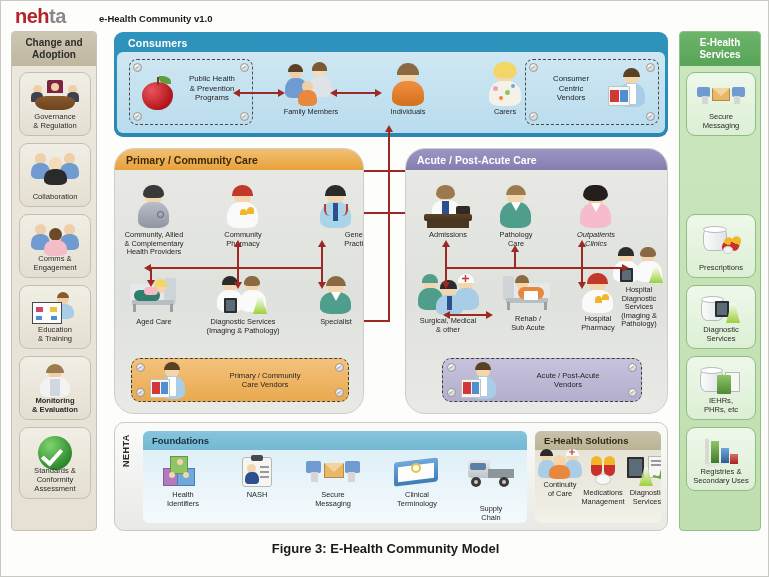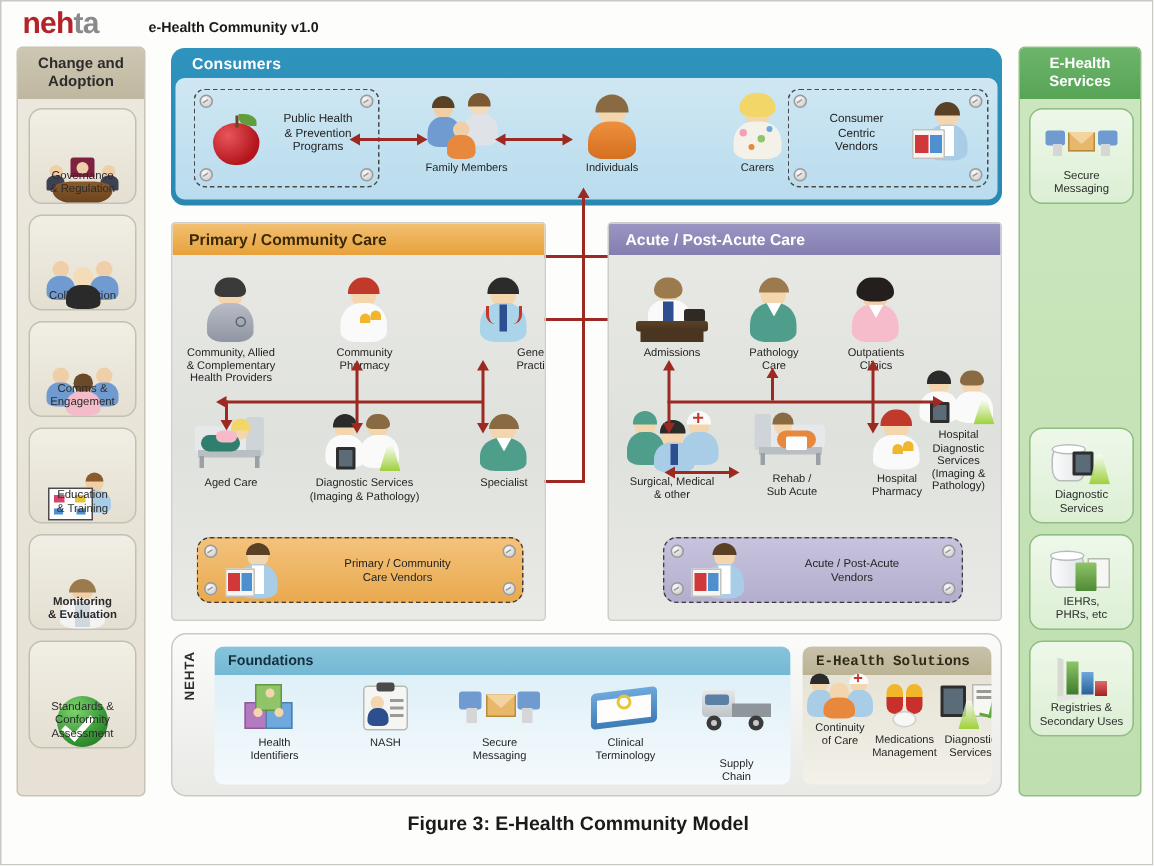--- a/index.html
+++ b/index.html
@@ -43,21 +43,20 @@
   #leftcol .hdr{
     position:absolute;left:0;top:0;width:100%;height:34px;
     background:linear-gradient(180deg,#cdc6b2 0%,#bfb79f 100%);
     color:#2c2c2c;font-size:10px;font-weight:bold;line-height:12px;
     display:flex;align-items:center;justify-content:center;text-align:center;
     border-radius:3px 3px 0 0;
   }
   .ltile{
     position:absolute;left:7px;width:72px;height:64px;
     background:linear-gradient(180deg,#f1eee5 0%,#e4dfd1 100%);
-    justify-content:flex-end;
   }
 
   
   #rightcol{
     position:absolute;left:678px;top:30px;width:82px;height:500px;
     background:linear-gradient(180deg,#cce7bf 0%,#bfdfb0 100%);
     border:1px solid #93bf84;border-radius:4px;box-sizing:border-box;
   }
   #rightcol .hdr{
     position:absolute;left:0;top:0;width:100%;height:34px;
@@ -88,21 +87,21 @@
   }
   .dashbox{
     position:absolute;border:1.4px dashed #4a4a4a;border-radius:8px;box-sizing:border-box;
   }
   .screw{position:absolute;width:7px;height:7px;border-radius:50%;
     background:radial-gradient(circle at 35% 30%,#fafafa,#c6c6c6);border:1px solid #9a9a9a;}
   .screw:after{content:"";position:absolute;left:1px;top:2.5px;width:4px;height:1px;background:#9a9a9a;
     transform:rotate(-35deg);}
 
   
-  .carepanel{position:absolute;border-radius:3px;box-sizing:border-box;overflow:hidden;
+  .carepanel{position:absolute;border-radius:20px;box-sizing:border-box;overflow:hidden;
     background:linear-gradient(180deg,#e9eae6 0%,#dfe1dc 55%,#e9eae6 100%);
     border:1px solid #cdcec9;}
   .carehdr{height:21px;display:flex;align-items:center;padding-left:11px;
     font-size:10.5px;font-weight:bold;}
   #primary{left:113px;top:147px;width:250px;height:266px;}
   #primary .carehdr{background:linear-gradient(180deg,#f2c072 0%,#e8a13a 100%);color:#3a2a08;}
   #acute{left:404px;top:147px;width:263px;height:266px;}
   #acute .carehdr{background:linear-gradient(180deg,#9a96c4 0%,#837eaf 100%);color:#ffffff;}
 
   .node{position:absolute;text-align:center;}
@@ -130,21 +129,21 @@
     border:1px solid #c9c9c4;border-radius:10px;box-sizing:border-box;
   }
   #nehtalabel{position:absolute;left:6px;top:44px;font-size:9px;font-weight:bold;color:#2b2b2b;
     transform:rotate(-90deg);transform-origin:left top;white-space:nowrap;letter-spacing:.5px;}
   #foundations{position:absolute;left:28px;top:8px;width:384px;height:92px;border-radius:6px;overflow:hidden;
     background:linear-gradient(180deg,#d8edf6 0%,#eaf5fa 60%,#f4fafd 100%);}
   #solutions{position:absolute;left:420px;top:8px;width:126px;height:92px;border-radius:6px;overflow:hidden;
     background:linear-gradient(180deg,#e4e0d2 0%,#eceadf 60%,#f3f1e8 100%);}
   .subhdr{height:19px;display:flex;align-items:center;padding-left:9px;font-size:9.5px;font-weight:bold;}
   #foundations .subhdr{background:linear-gradient(180deg,#87c4dc 0%,#74b8d3 100%);color:#15303d;}
-  #solutions .subhdr{background:linear-gradient(180deg,#c8c2ab 0%,#bab393 100%);color:#2e2a18;font-family:Liberation Mono, monospace;}
+  #solutions .subhdr{background:linear-gradient(180deg,#c8c2ab 0%,#bab393 100%);color:#2e2a18;}
   .fnode{position:absolute;text-align:center;}
   .fnode .flbl{font-size:7.4px;line-height:8.6px;color:#1f1f1f;}
 
   
   #caption{position:absolute;left:0;top:540px;width:769px;text-align:center;
     font-size:13px;font-weight:bold;color:#1a1a1a;}
   .ph{position:absolute;border-radius:50%;}
   .pb{position:absolute;border-radius:42% 42% 34% 34%/55% 55% 26% 26%;}
   .ic{position:relative;margin:0 auto;}
 </style>
@@ -269,20 +268,32 @@
         <div style="position:absolute;left:6px;top:13px;width:6px;height:8px;background:#d6d6d6;"></div>
         <div style="position:absolute;left:38px;top:13px;width:6px;height:8px;background:#d6d6d6;"></div>
       </div>
       <div class="lbl">
         <div>Secure</div>
           <div>Messaging</div>
       </div>
     </div>
 
 
+    <div class="tile rtile" style="top:182px;">
+      <div class="ic" style="width:44px;height:30px;margin-top:10px;">
+        <div style="position:absolute;left:4px;top:2px;width:24px;height:24px;background:linear-gradient(90deg,#fbfbfb,#dfe4e6);border:1px solid #b6bcbe;border-radius:6px/9px;box-sizing:border-box;"></div>
+        <div style="position:absolute;left:4px;top:1px;width:24px;height:7px;border-radius:50%;background:#fff;border:1px solid #b6bcbe;box-sizing:border-box;"></div>
+        <div style="position:absolute;left:24px;top:12px;width:9px;height:15px;border-radius:5px;background:linear-gradient(180deg,#f2b62a 50%,#c8302b 50%);transform:rotate(22deg);"></div>
+        <div style="position:absolute;left:32px;top:11px;width:9px;height:15px;border-radius:5px;background:linear-gradient(180deg,#f2b62a 50%,#c8302b 50%);transform:rotate(22deg);"></div>
+        <div style="position:absolute;left:24px;top:21px;width:10px;height:8px;border-radius:50%;background:#f3f3f3;border:1px solid #cfcfcf;box-sizing:border-box;"></div>
+      </div>
+      <div class="lbl">
+        <div>Prescriptions</div>
+      </div>
+    </div>
 
     <div class="tile rtile" style="top:253px;">
       <div class="ic" style="width:44px;height:30px;margin-top:9px;">
         <div style="position:absolute;left:2px;top:2px;width:23px;height:24px;background:linear-gradient(90deg,#fbfbfb,#dfe4e6);border:1px solid #b6bcbe;border-radius:6px/9px;box-sizing:border-box;"></div>
         <div style="position:absolute;left:2px;top:1px;width:23px;height:7px;border-radius:50%;background:#fff;border:1px solid #b6bcbe;box-sizing:border-box;"></div>
         <div style="position:absolute;left:16px;top:6px;width:14px;height:16px;background:#2d2d2d;border-radius:1px;"></div>
         <div style="position:absolute;left:18px;top:8px;width:10px;height:12px;background:#5b6b78;"></div>
         <div style="position:absolute;left:27px;top:8px;width:14px;height:20px;background:linear-gradient(180deg,rgba(255,255,255,.6),#9dd13a);clip-path:polygon(38% 0,62% 0,100% 100%,0 100%);"></div>
       </div>
       <div class="lbl">
@@ -583,21 +594,21 @@
         <div style="position:absolute;left:11px;top:0px;width:20px;height:10px;border-radius:10px 10px 0 0;background:#9b7a4e;"></div>
         <div class="pb" style="left:5px;top:17px;width:31px;height:26px;background:#4f9e8c;"></div>
         <div style="position:absolute;left:16px;top:17px;width:10px;height:9px;background:#fdfdfd;clip-path:polygon(0 0,100% 0,50% 100%);"></div>
       </div>
       <div class="nlbl" style="margin-top:2px;">
         <div>Pathology</div>
           <div>Care</div>
       </div>
     </div>
 
-    <div class="node" style="left:144px;top:36px;width:68px;">
+    <div class="node" style="left:156px;top:36px;width:68px;font-style:italic;">
       <div class="ic" style="width:42px;height:44px;">
         <div class="ph" style="left:12px;top:4px;width:17px;height:17px;background:#f0cfa8;"></div>
         <div style="position:absolute;left:8px;top:0px;width:25px;height:16px;border-radius:12px 12px 45% 45%;background:#241f1c;"></div>
         <div class="pb" style="left:5px;top:18px;width:31px;height:25px;background:#f6bccb;"></div>
         <div style="position:absolute;left:16px;top:18px;width:10px;height:9px;background:#fdfdfd;clip-path:polygon(0 0,100% 0,50% 100%);"></div>
       </div>
       <div class="nlbl" style="margin-top:2px;">
         <div>Outpatients</div>
           <div>Clinics</div>
       </div>

